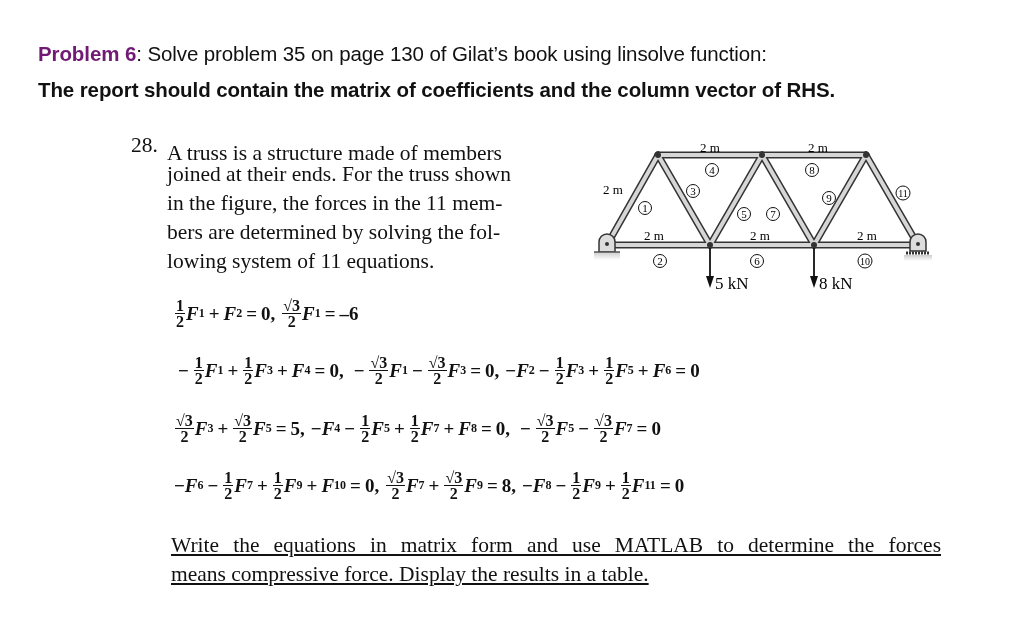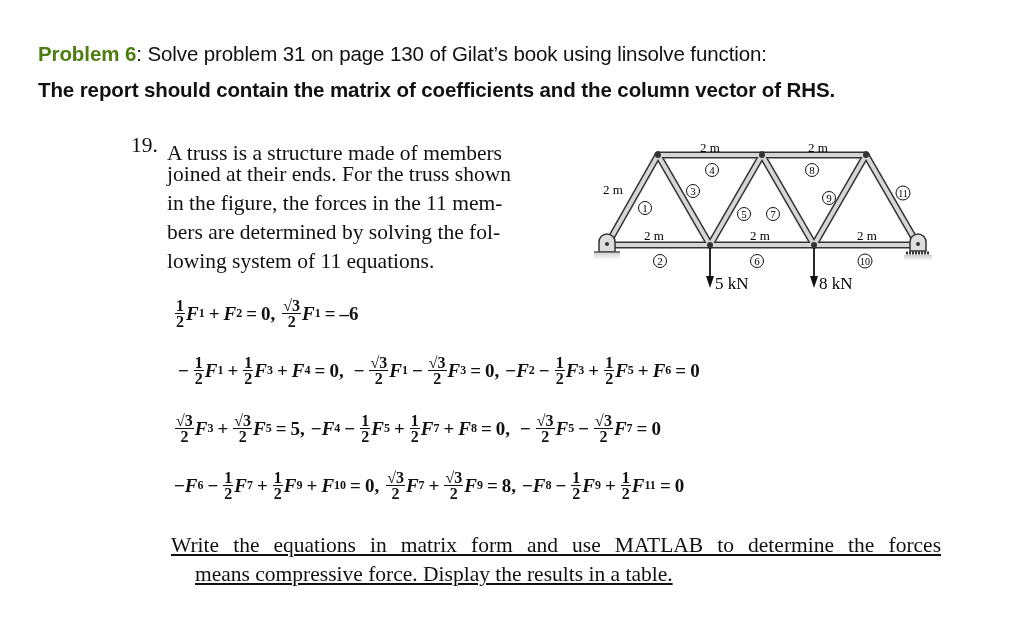--- a/index.html
+++ b/index.html
@@ -1,48 +1,48 @@
 <!DOCTYPE html>
 <html><head>
 <meta charset="utf-8">
 <style>
   html, body { margin: 0; padding: 0; background: #ffffff; }
   body { width: 1024px; height: 630px; position: relative; overflow: hidden; color: #111; }
   .hdr { position: absolute; left: 38px; font-family: "Liberation Sans", sans-serif; font-size: 20.5px; white-space: nowrap; letter-spacing: -0.1px; }
   .hdr1 { top: 42px; }
   .hdr2 { top: 78px; font-weight: bold; }
-  .red { color: #4d7c0f; font-weight: bold; }
+  .red { color: #701a75; font-weight: bold; }
   .b { font-weight: normal; }
   .serif { font-family: "Liberation Serif", serif; }
   .intro { position: absolute; left: 131px; top: 131px; width: 450px; font-size: 21.5px; line-height: 29.5px; }
   .intro .num { position: absolute; left: 0; top: 0; }
   .intro .line { position: absolute; left: 36px; white-space: nowrap; }
   .eq { position: absolute; font-family: "Liberation Serif", serif; font-size: 19px; font-weight: bold; white-space: nowrap; display: flex; align-items: center; }
   .frac { display: inline-flex; flex-direction: column; align-items: center; font-size: 16px; line-height: 15px; margin: 0 1px; vertical-align: middle; }
   .frac .n { border-bottom: 1.6px solid #111; padding: 0 1px; }
   .frac .d { padding: 0 1px; }
   .var { font-style: italic; }
   sub { font-size: 12px; font-style: normal; vertical-align: -4px; }
   .op { margin: 0 4px; }
   .sep { margin-right: 6px; }
   .closing { position: absolute; left: 171px; top: 531px; width: 770px; font-family: "Liberation Serif", serif; font-size: 21.5px; line-height: 29px; }
   .closing .line { display: block; white-space: nowrap; text-align: justify; text-align-last: justify; text-decoration: underline; }
-  .closing .last { text-align-last: left; margin-left: 24px; }
+  .closing .last { text-align-last: left; }
   svg text { font-family: "Liberation Serif", serif; }
 </style>
 </head>
 <body>
 
 <div class="hdr hdr1">
-  <span class="red">Problem 6</span><span>: Solve problem 31 on page 130 of Gilat’s book using </span><span class="b">linsolve</span><span> function:</span>
+  <span class="red">Problem 6</span><span>: Solve problem 35 on page 130 of Gilat’s book using </span><span class="b">linsolve</span><span> function:</span>
 </div>
 <div class="hdr hdr2">The report should contain the matrix of coefficients and the column vector of RHS.</div>
 
 <div class="intro serif">
-  <span class="num">19.</span>
+  <span class="num">28.</span>
   <span class="line" style="top:8px">A truss is a structure made of members</span>
   <span class="line" style="top:29px">joined at their ends. For the truss shown</span>
   <span class="line" style="top:58px">in the figure, the forces in the 11 mem-</span>
   <span class="line" style="top:87px">bers are determined by solving the fol-</span>
   <span class="line" style="top:116px">lowing system of 11 equations.</span>
 </div>
 
 <svg style="position:absolute;left:590px;top:132px" width="350" height="165" viewBox="0 0 350 165">
   <defs>
     <linearGradient id="grd" x1="0" y1="0" x2="0" y2="1">

